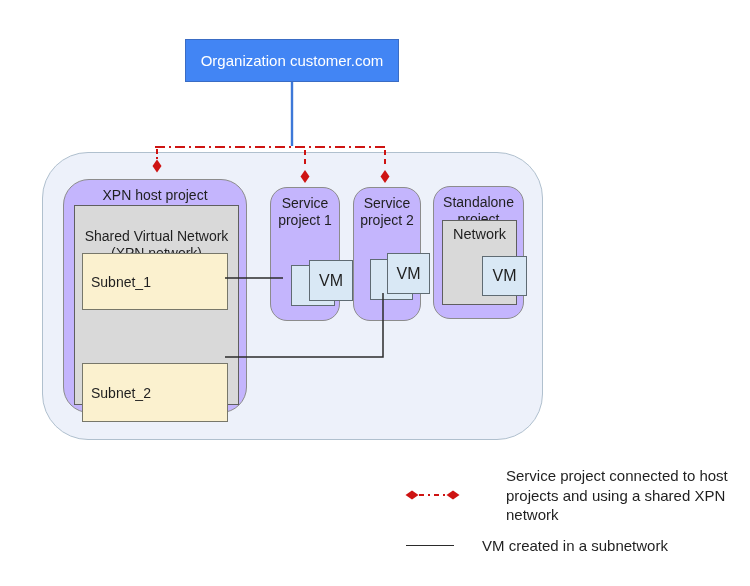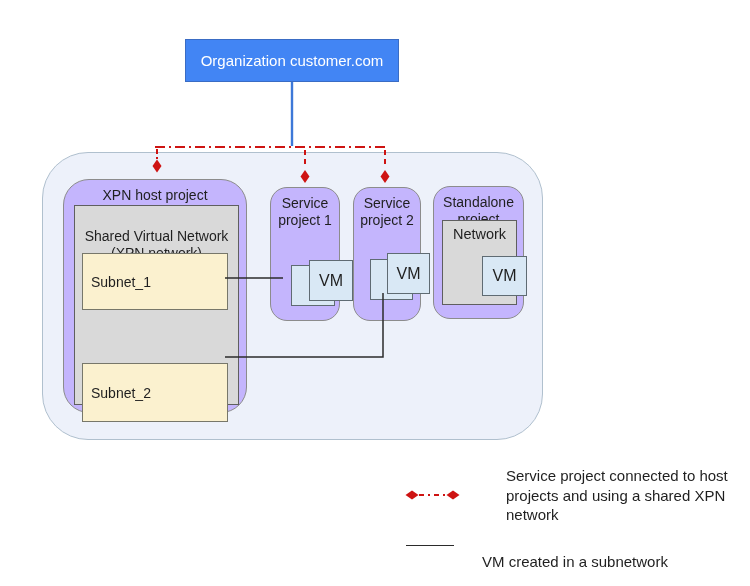--- a/index.html
+++ b/index.html
@@ -67,21 +67,21 @@
   
   .overlay { position:absolute; left:0; top:0; width:750px; height:586px; pointer-events:none; }
 
   
   .legend-swatch1 { position:absolute; left:404px; top:487px; }
   .legend-text1 { position:absolute; left:482px; top:466px; width:252px; font-size:15px; line-height:19.5px;margin-left:24px; }
   .legend-line2 {
     position:absolute; left:406px; top:545px; width:48px; height:0;
     border-top:1.5px solid #2b2b2b;
   }
-  .legend-text2 { position:absolute; left:482px; top:537px; font-size:15px;margin-top:16px; }
+  .legend-text2 { position:absolute; left:482px; top:537px; font-size:15px; }
 </style>
 </head>
 <body>
 
 <div class="canvas">
 
   <div class="org-box">
     <span>Organization customer.com</span>
   </div>
 

